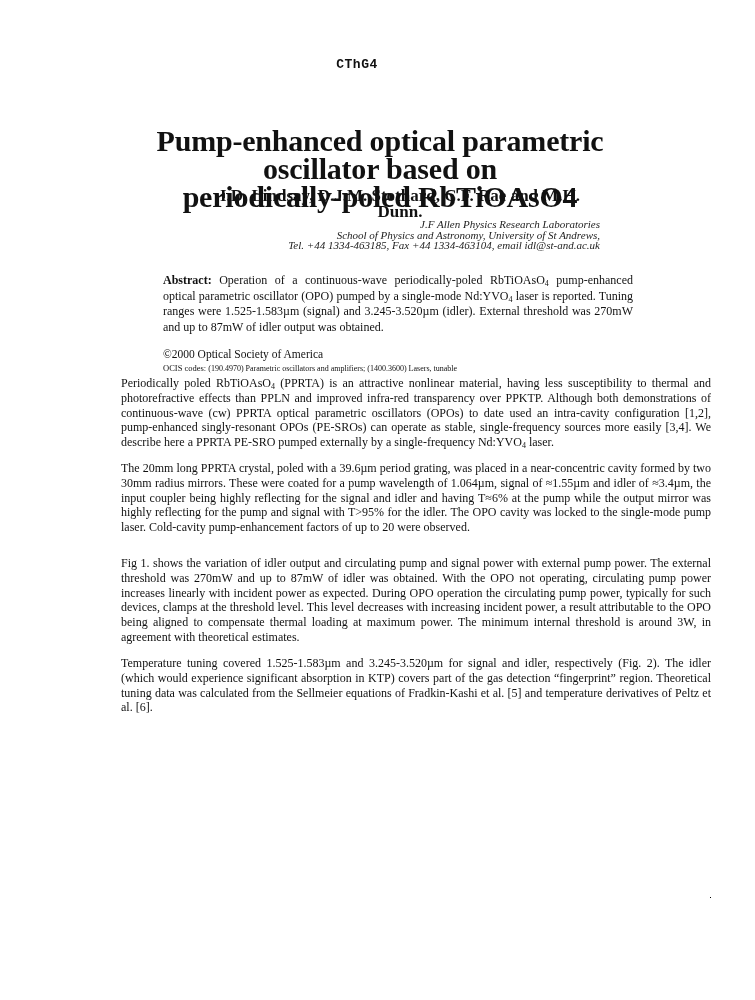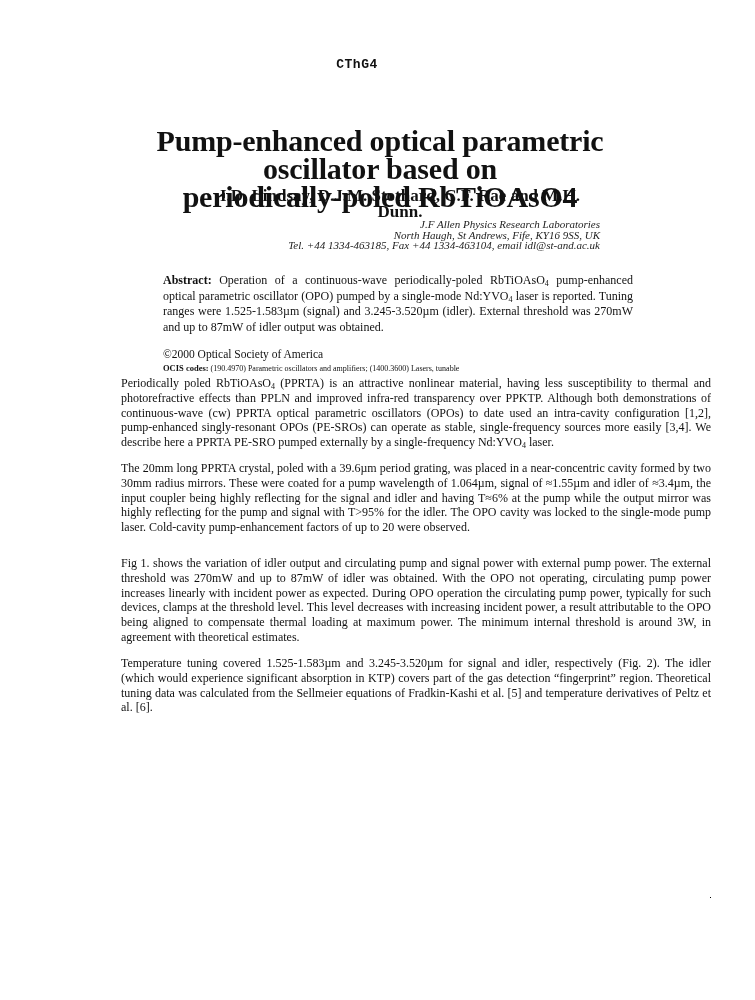--- a/index.html
+++ b/index.html
@@ -12,21 +12,21 @@
            font-weight: bold; font-size: 30px; line-height: 28px; letter-spacing: -0.2px; }
   .authors { position: absolute; top: 188px; left: 200px; width: 400px; text-align: center;
              font-weight: bold; font-size: 17px; line-height: 16px; }
   .affil { position: absolute; top: 219px; left: 200px; width: 400px; text-align: right;
            font-style: italic; font-size: 11px; line-height: 10.5px; color: #222; }
   .abstract { position: absolute; top: 273px; left: 163px; width: 470px;
               font-size: 12px; line-height: 15.5px; text-align: justify; }
   .abstract .lbl { font-weight: bold; }
   .copy { display: block; font-size: 11.5px; margin-top: 12px; }
   .ocis { display: block; font-size: 8px; line-height: 11px; }
-  .ocis .lbl { font-weight: bold; font-size: 8.5px; }
+  .ocis .lbl { font-weight: normal; font-size: 8.5px; }
   .para { position: absolute; left: 121px; width: 590px; font-size: 12px; line-height: 14.8px;
           text-align: justify; }
   .p1 { top: 376px; }
   .p2 { top: 461px; }
   .p3 { top: 556px; }
   .p4 { top: 656px; }
   sub { font-size: 8px; vertical-align: -2px; line-height: 0; }
   .speck { position: absolute; left: 710px; top: 897px; width: 1px; height: 1px; background: #000; }
 </style>
 </head>
@@ -36,21 +36,21 @@
 
 <div class="title">
   <div>Pump-enhanced optical parametric oscillator based on</div>
   <div>periodically-poled RbTiOAsO4</div>
 </div>
 
 <div class="authors">I.D. Lindsay, D.J.M. Stothard, C.F. Rae and M.H. Dunn.</div>
 
 <div class="affil">
   <div>J.F Allen Physics Research Laboratories</div>
-  <div>North Haugh, St Andrews, Fife, KY16 9SS, UK</div>
+  <div>School of Physics and Astronomy, University of St Andrews,</div>
   <div>Tel. +44 1334-463185, Fax +44 1334-463104, email idl@st-and.ac.uk</div>
 </div>
 
 <div class="abstract">
   <span class="lbl">Abstract:</span><span> Operation of a continuous-wave periodically-poled RbTiOAsO</span><sub>4</sub><span> pump-enhanced optical parametric oscillator (OPO) pumped by a single-mode Nd:YVO</span><sub>4</sub><span> laser is reported. Tuning ranges were 1.525-1.583µm (signal) and 3.245-3.520µm (idler). External threshold was 270mW and up to 87mW of idler output was obtained.</span>
   <span class="copy">©2000 Optical Society of America</span>
   <span class="ocis"><span class="lbl">OCIS codes:</span><span> (190.4970) Parametric oscillators and amplifiers; (1400.3600) Lasers, tunable</span></span>
 </div>
 
 <div class="para p1"><span>Periodically poled RbTiOAsO</span><sub>4</sub><span> (PPRTA) is an attractive nonlinear material, having less susceptibility to thermal and photorefractive effects than PPLN and improved infra-red transparency over PPKTP. Although both demonstrations of continuous-wave (cw) PPRTA optical parametric oscillators (OPOs) to date used an intra-cavity configuration [1,2], pump-enhanced singly-resonant OPOs (PE-SROs) can operate as stable, single-frequency sources more easily [3,4]. We describe here a PPRTA PE-SRO pumped externally by a single-frequency Nd:YVO</span><sub>4</sub><span> laser.</span></div>

